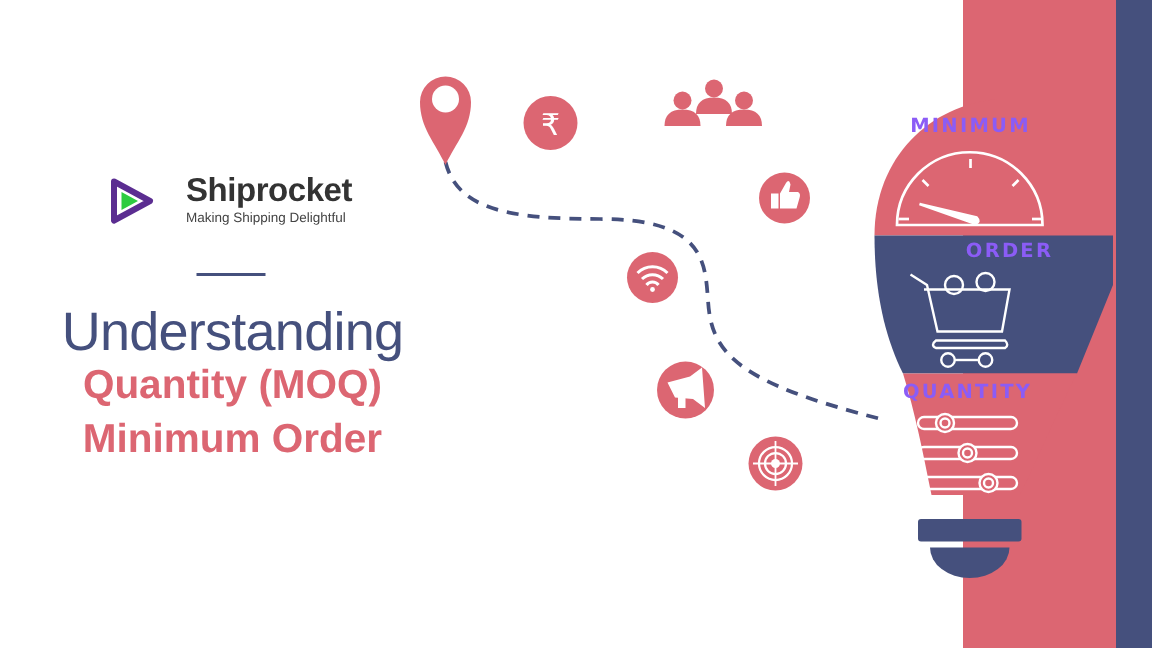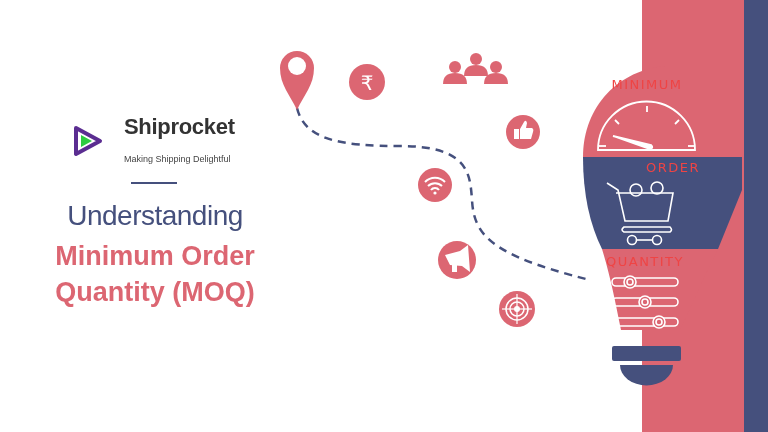--- a/index.html
+++ b/index.html
@@ -3,25 +3,25 @@
 <meta charset="utf-8">
 <style>
   html, body { margin:0; padding:0; }
   body { width:768px; height:432px; overflow:hidden; background:#ffffff; position:relative; font-family:"Liberation Sans", sans-serif; }
   .abs { position:absolute; }
   #pink-band { left:642px; top:0; width:102px; height:432px; background:#dc6672; }
   #navy-band { left:744px; top:0; width:24px; height:432px; background:#45507d; }
   #art { left:0; top:0; width:768px; height:432px; }
   .logo { left:70px; top:116px; display:flex; align-items:center;gap:16px; }
   .logo-name { font-size:22px; color:#333; font-weight:bold; letter-spacing:-0.3px; line-height:22px; }
-  .logo-tag { font-size:9px; color:#444; line-height:11px; margin-top:16px; }
+  .logo-tag { font-size:9px; color:#444; line-height:11px; margin-top:2px; }
   .divider { left:131px; top:182px; width:46px; height:2px; background:#45507d; }
-  .t1 { left:0; width:310px; top:200px; text-align:center; font-size:28px; color:#45507d; letter-spacing:-0.5px; }
+  .t1 { left:0; width:310px; top:200px; text-align:center; font-size:36px; color:#45507d; letter-spacing:-0.5px; }
   .t2 { left:0; width:310px; top:238px; text-align:center; font-size:27px; color:#dc6672; font-weight:bold; line-height:36px; }
-  .bulb-label { color:#ef4444; font-weight:normal; font-size:13px; letter-spacing:1.5px; text-align:center; width:120px; font-family:"DejaVu Sans", sans-serif; }
+  .bulb-label { color:#8b5cf6; font-weight:bold; font-size:13px; letter-spacing:1.5px; text-align:center; width:120px; font-family:"DejaVu Sans", sans-serif; }
 </style>
 </head>
 <body>
 
 <div class="abs" id="pink-band"></div>
 <div class="abs" id="navy-band"></div>
 
 <svg class="abs" id="art" viewBox="0 0 768 432">
 
   <path d="M297,108 C305,140 340,146 400,146 C470,146 470,175 472,200 C474,235 490,255 590,280" fill="none" stroke="#45507d" stroke-width="2.5" stroke-dasharray="8,6"></path>
@@ -130,15 +130,15 @@
   <div style="margin-left:4px;">
     <div class="logo-name">Shiprocket</div>
     <div class="logo-tag">Making Shipping Delightful</div>
   </div>
 </div>
 
 <div class="abs divider"></div>
 
 <div class="abs t1">Understanding</div>
 <div class="abs t2">
+  <div>Quantity (MOQ)</div>
   <div>Minimum Order</div>
-  <div>Quantity (MOQ)</div>
 </div>
 
 </body></html>

